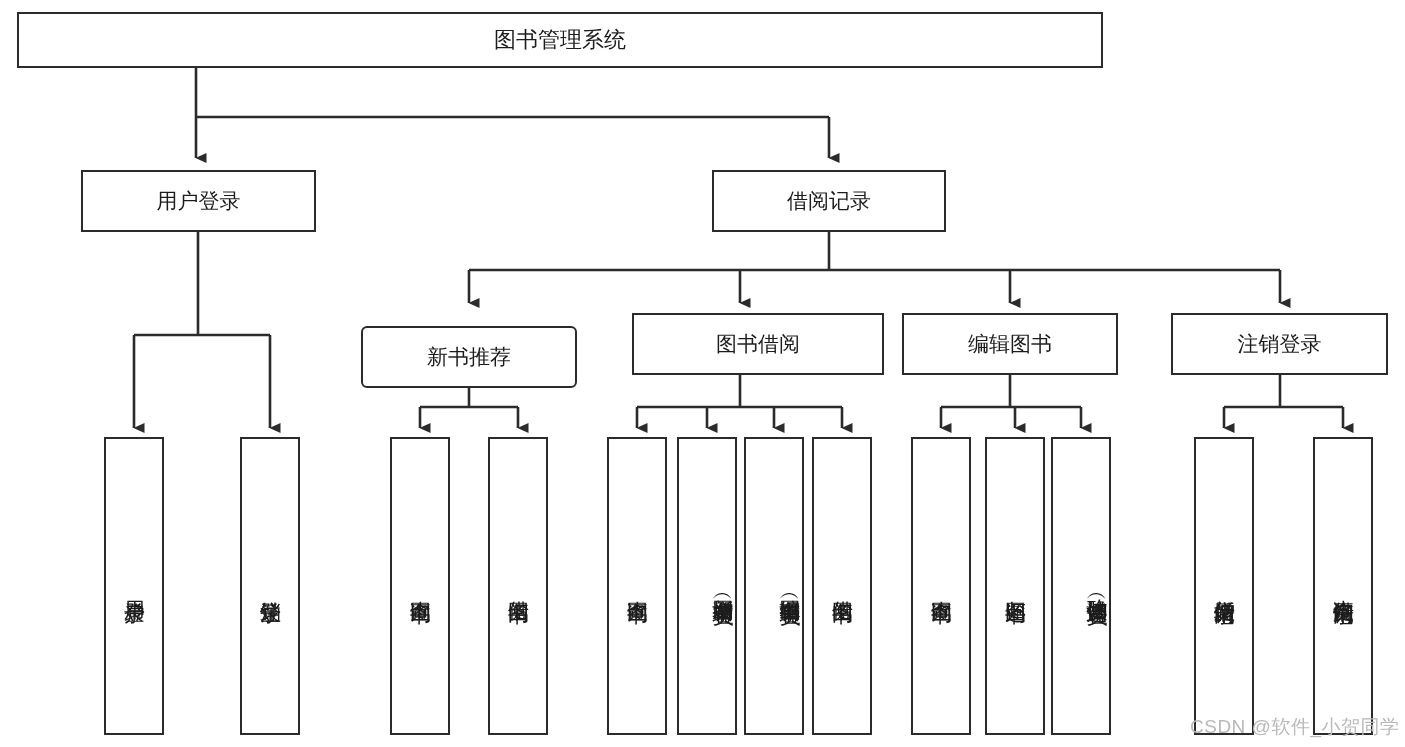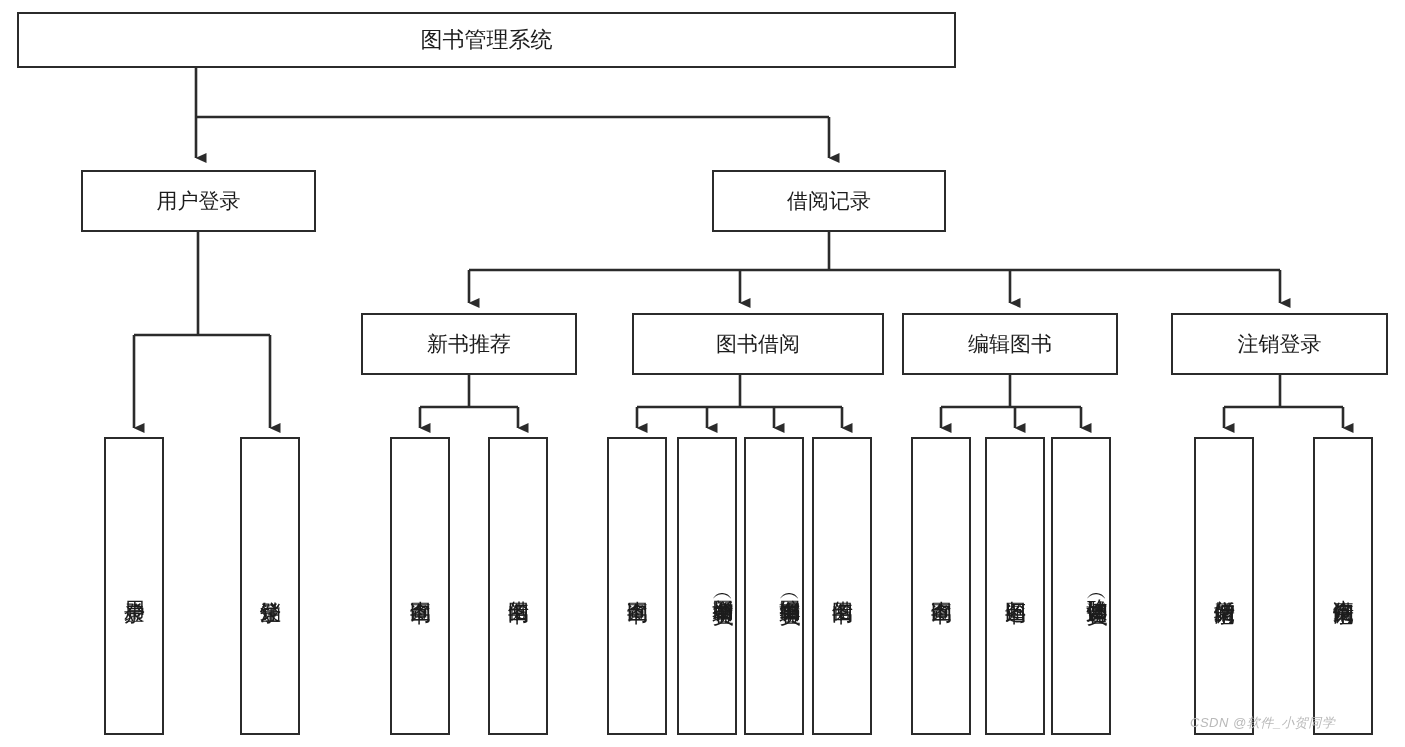--- a/index.html
+++ b/index.html
@@ -54,27 +54,26 @@
     align-items: flex-start;
     justify-content: center;
   }
   .node.vert .vlabel {
     writing-mode: vertical-rl;
     text-orientation: upright;
     white-space: nowrap;
   }
   .watermark {
     position: absolute;
-    font-size: 13px;
+    font-size: 19px;
     color: #b9b9b9;
     white-space: nowrap;
     left: 1190px;
     top: 714px;
     letter-spacing: 0.5px;
-    font-style: italic;
   }
 </style>
 </head>
 <body>
 
 <div id="canvas">
 
   <svg id="edges" viewBox="0 0 1405 747">
     <defs>
       <marker id="arrow" markerWidth="10" markerHeight="11" refX="5" refY="10.5" orient="auto" markerUnits="userSpaceOnUse">
@@ -121,32 +120,32 @@
       <path d="M1015,407 L1015,428" marker-end="url(#arrow)"></path>
       <path d="M1081,407 L1081,428" marker-end="url(#arrow)"></path>
 
       <path d="M1280,375 L1280,407"></path>
       <path d="M1224,407 L1343,407"></path>
       <path d="M1224,407 L1224,428" marker-end="url(#arrow)"></path>
       <path d="M1343,407 L1343,428" marker-end="url(#arrow)"></path>
     </g>
   </svg>
 
-  <div class="node root" style="left:17px; top:12px; width:939px; height:56px;">
+  <div class="node root" style="left:17px; top:12px; width:1086px; height:56px;">
     <span>图书管理系统</span>
   </div>
 
   <div class="node horiz" style="left:81px; top:170px; width:235px; height:62px;">
     <span>用户登录</span>
   </div>
   <div class="node horiz" style="left:712px; top:170px; width:234px; height:62px;">
     <span>借阅记录</span>
   </div>
 
-  <div class="node horiz" style="left:361px; top:313px; width:216px; height:62px;">
+  <div class="node horiz" style="left:361px; top:326px; width:216px; height:62px;border-radius:6px;">
     <span>新书推荐</span>
   </div>
   <div class="node horiz" style="left:632px; top:313px; width:252px; height:62px;">
     <span>图书借阅</span>
   </div>
   <div class="node horiz" style="left:902px; top:313px; width:216px; height:62px;">
     <span>编辑图书</span>
   </div>
   <div class="node horiz" style="left:1171px; top:313px; width:217px; height:62px;">
     <span>注销登录</span>

